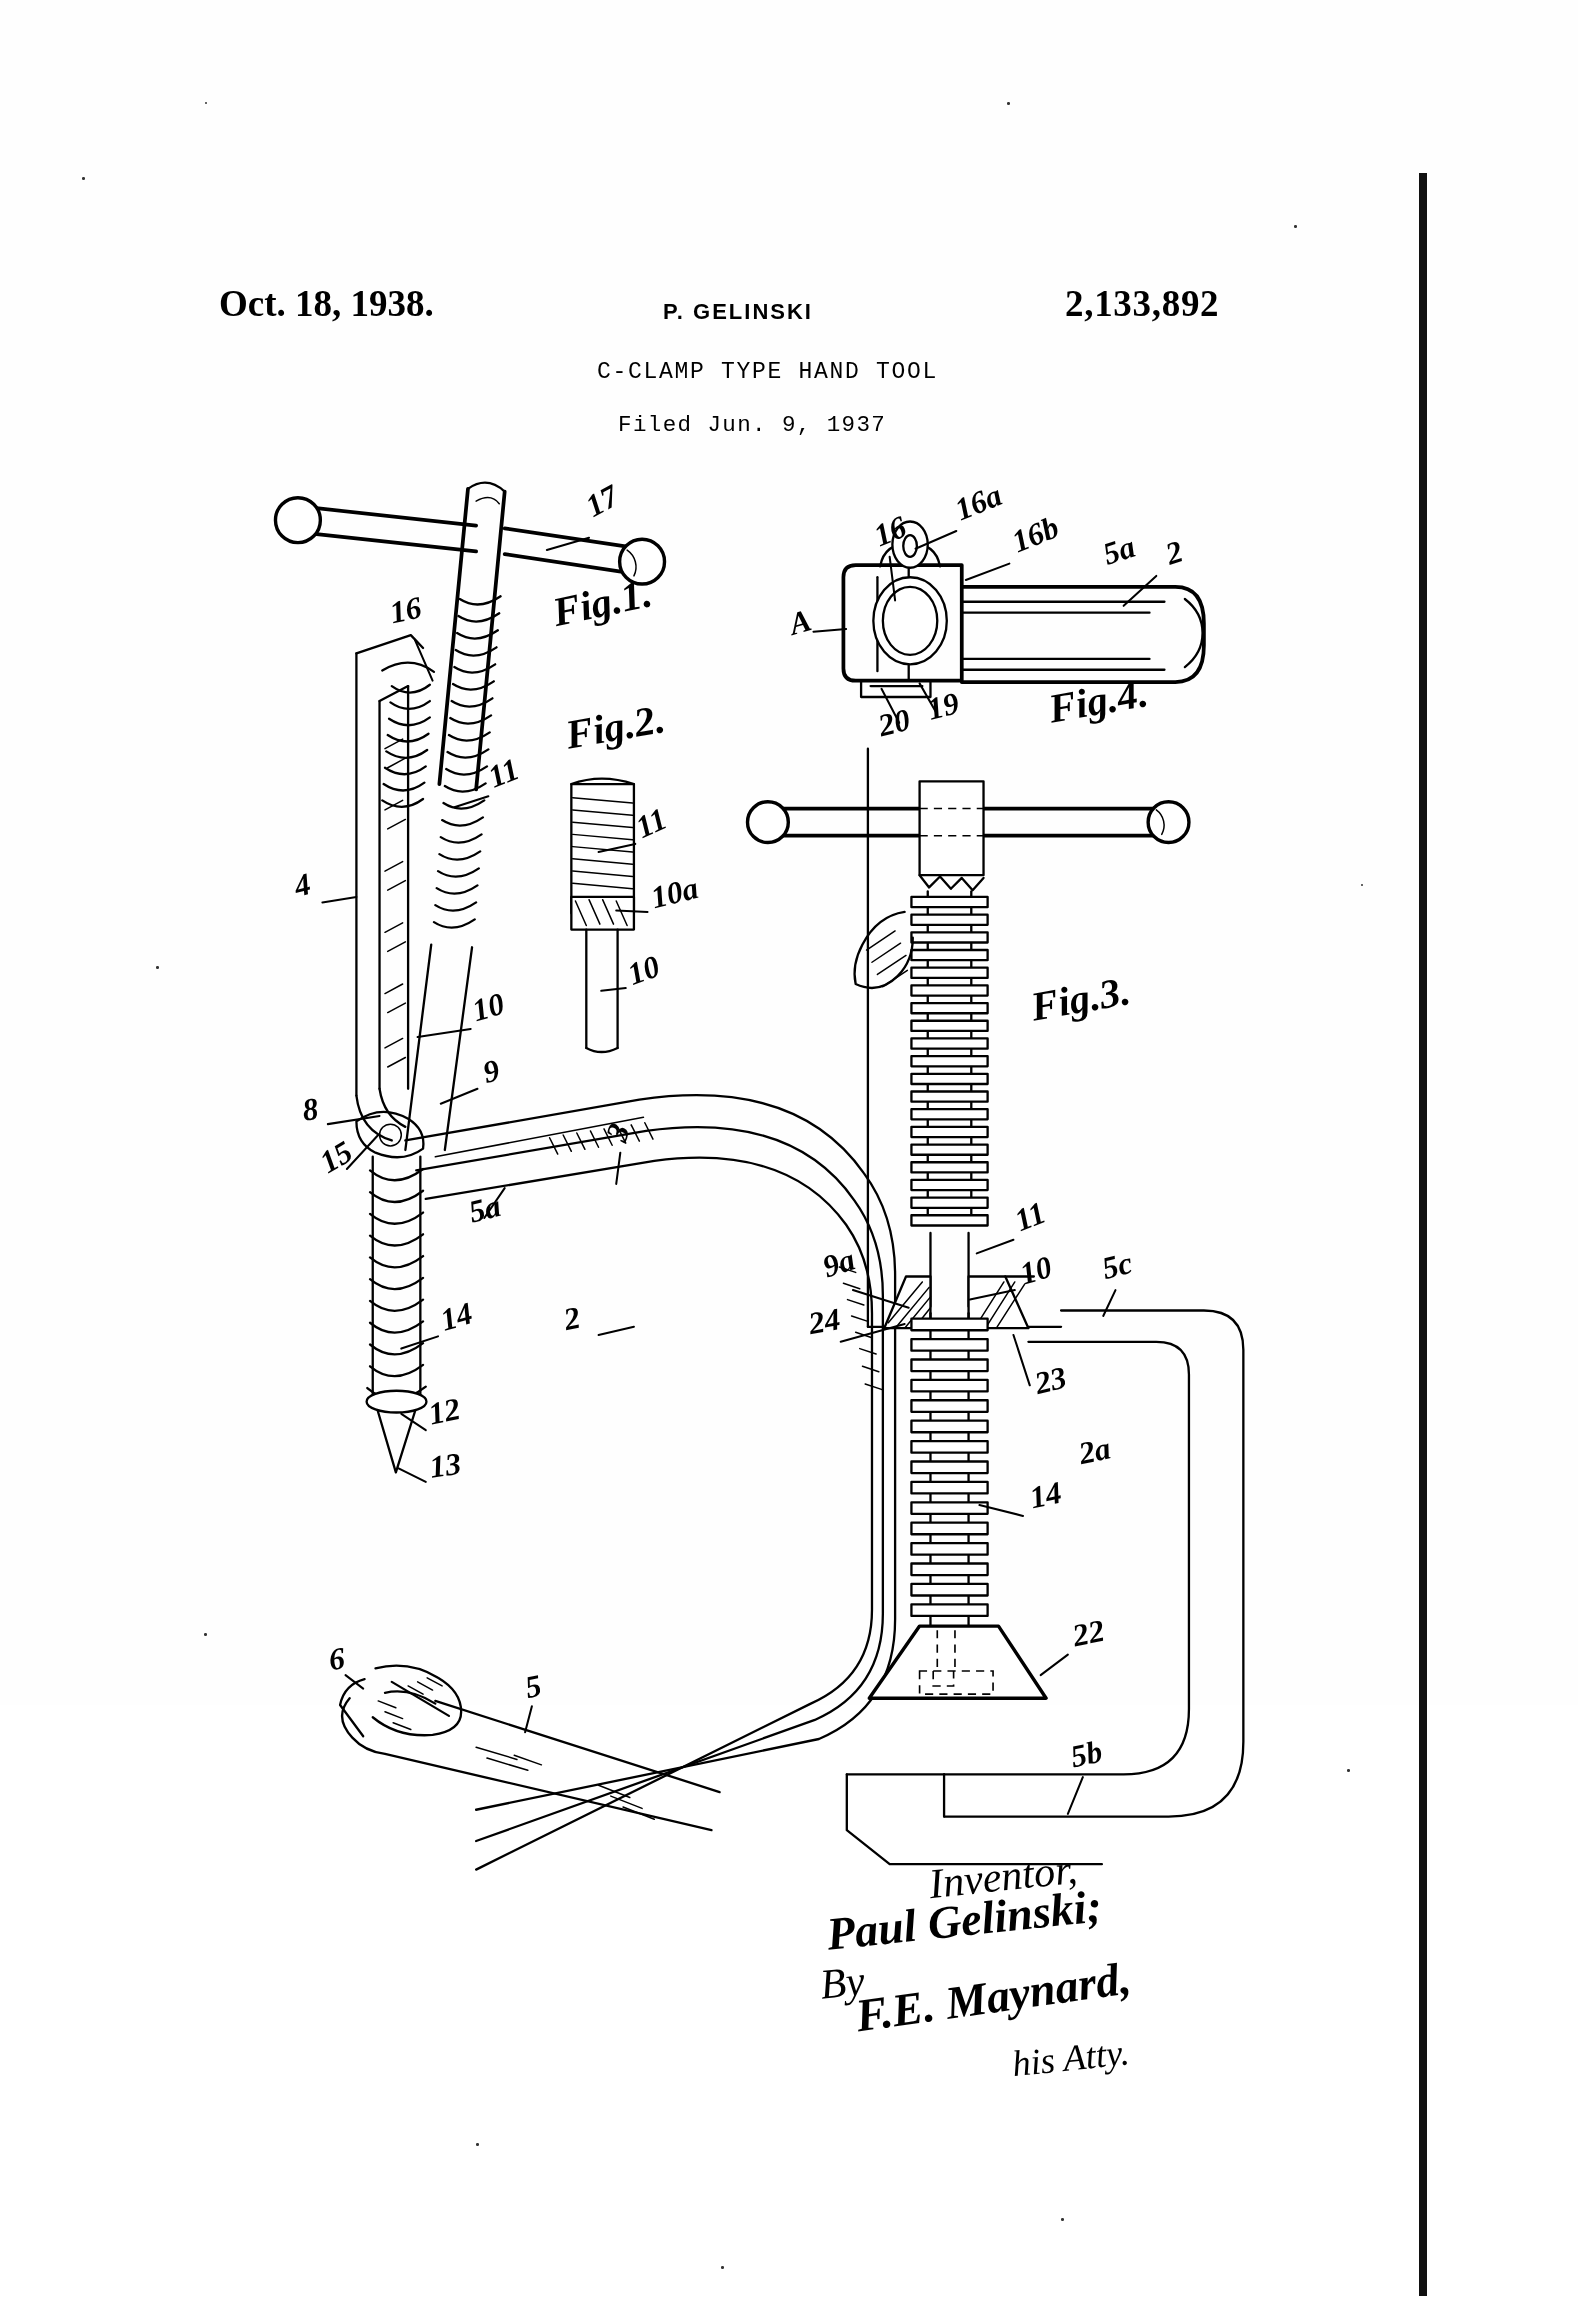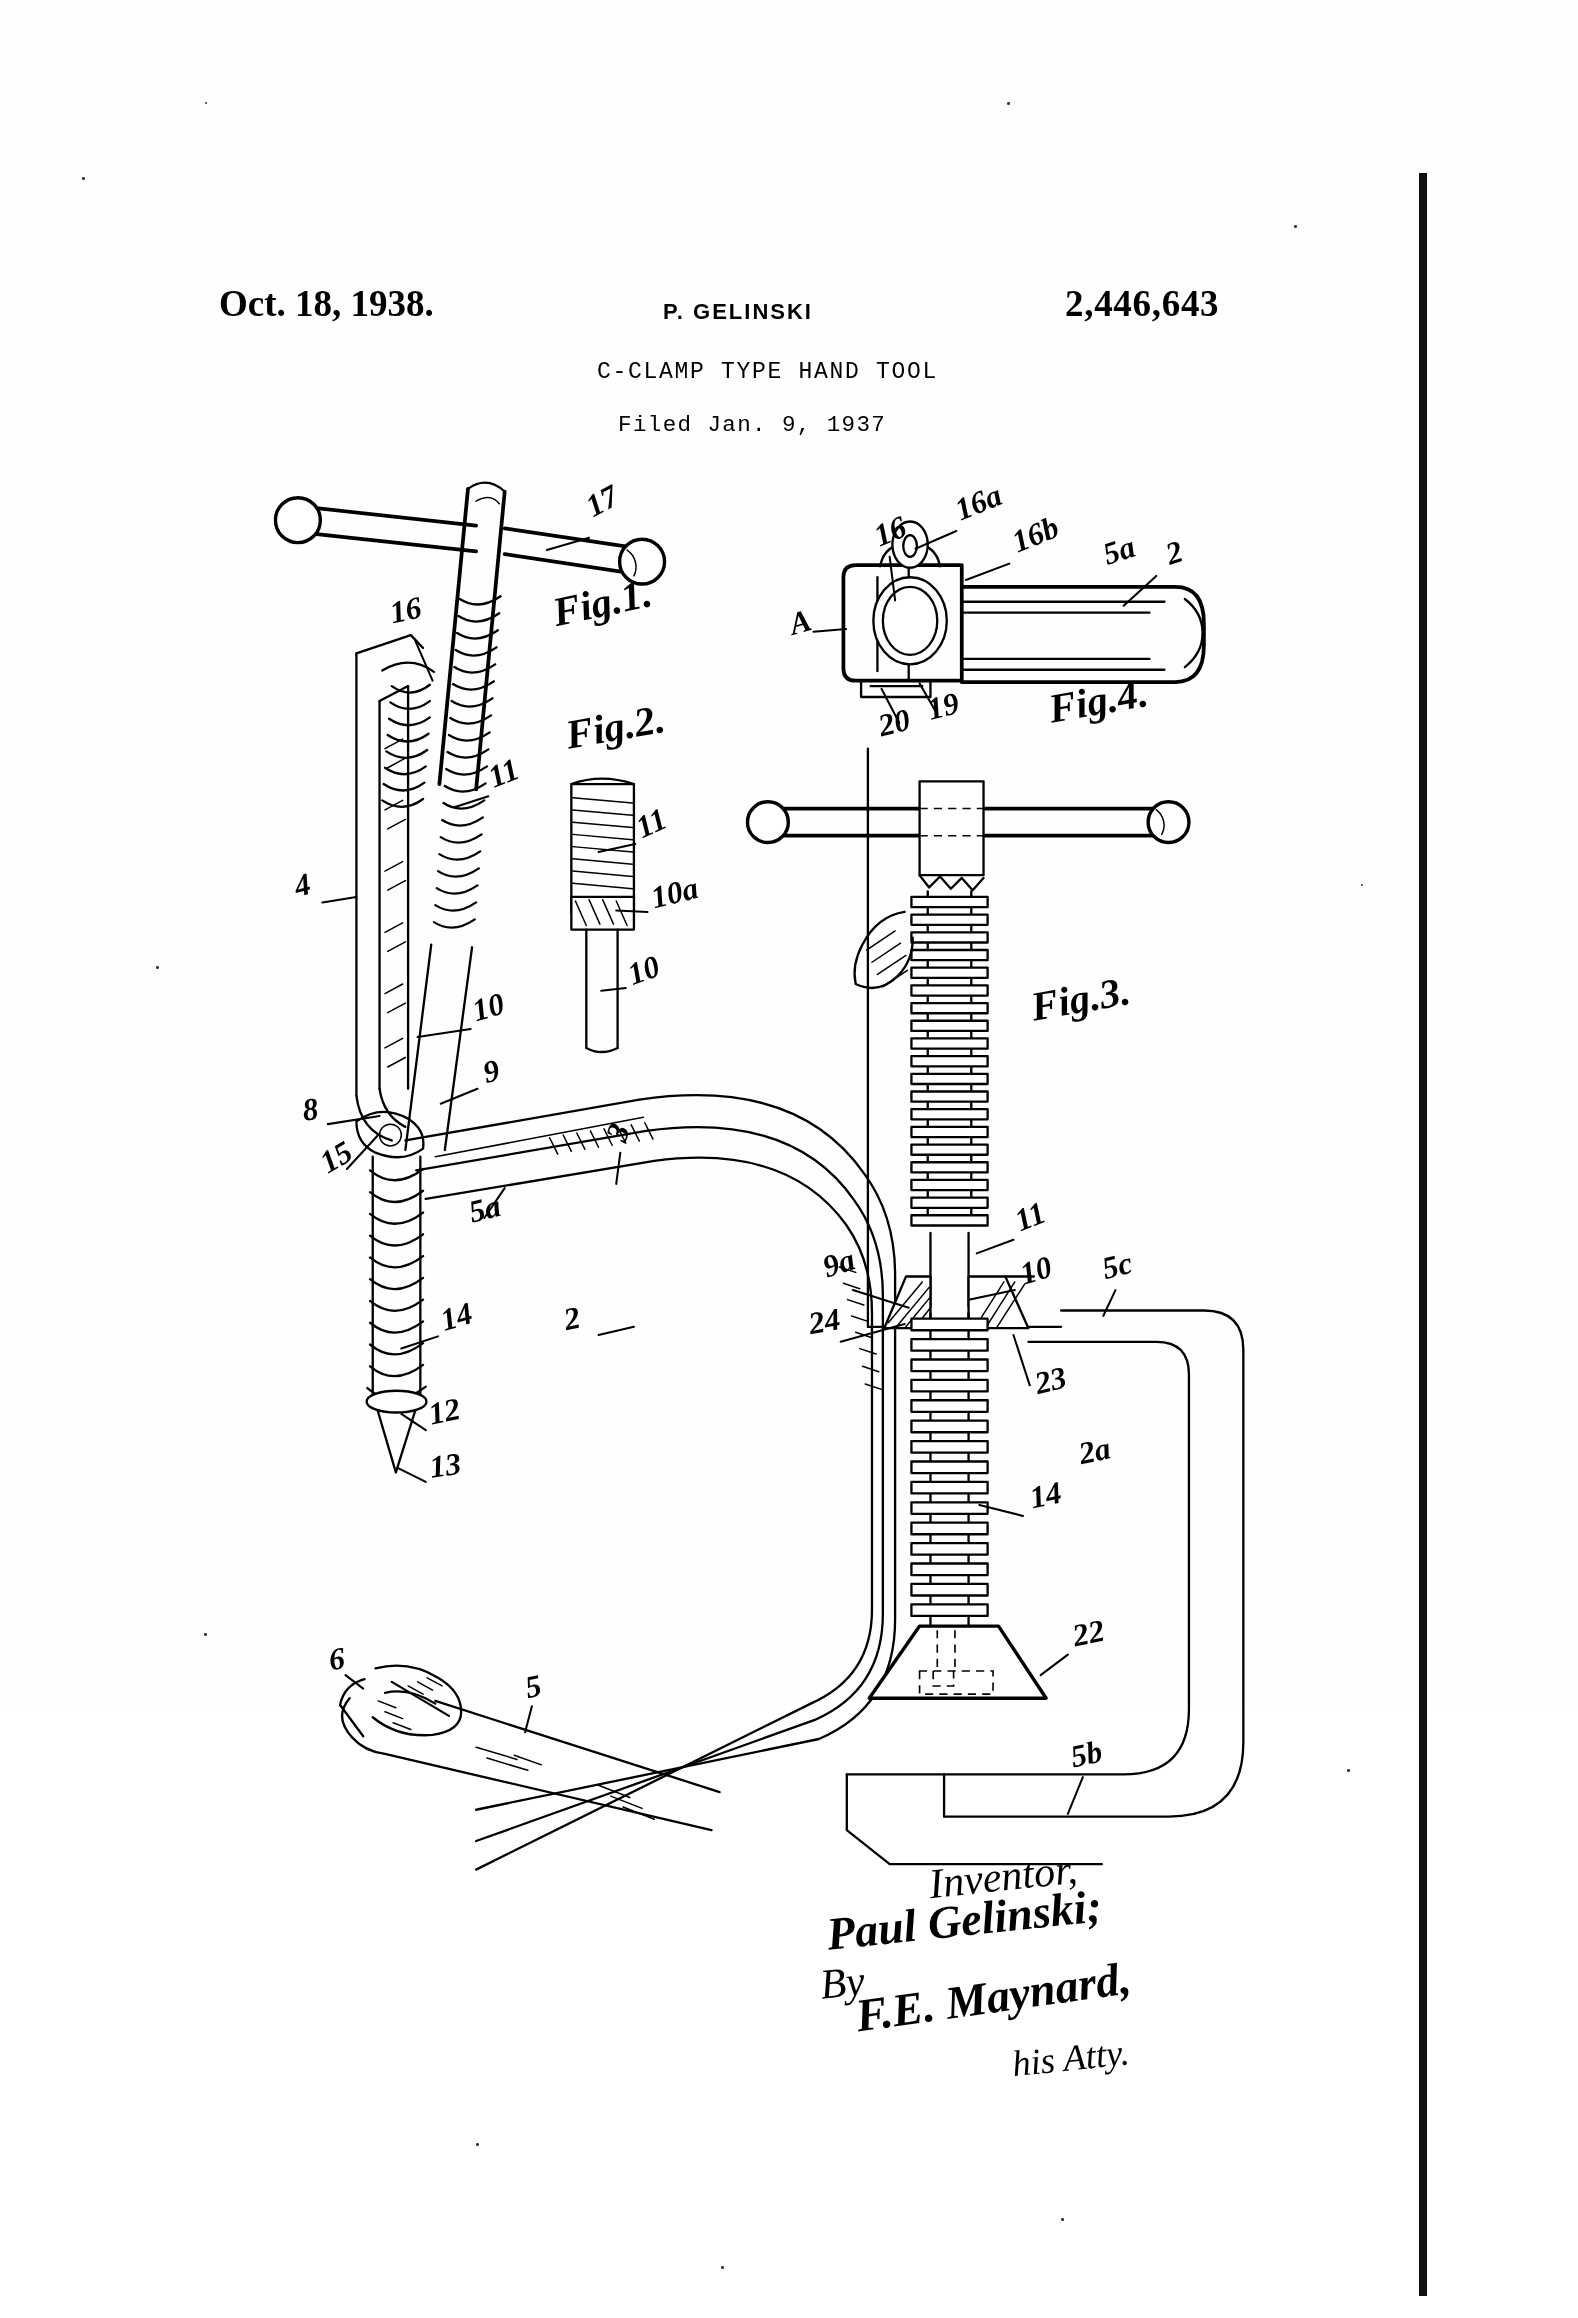--- a/index.html
+++ b/index.html
@@ -76,23 +76,23 @@
   }
   .speck{position:absolute;background:#333;border-radius:50%;}
 </style>
 </head>
 <body>
 
 <div id="page">
 
   <div class="hdr-date">Oct. 18, 1938.</div>
   <div class="hdr-inventor">P. GELINSKI</div>
-  <div class="hdr-patno">2,446,643</div>
+  <div class="hdr-patno">2,133,892</div>
   <div class="hdr-title">C-CLAMP TYPE HAND TOOL</div>
-  <div class="hdr-filed">Filed Jan. 9, 1937</div>
+  <div class="hdr-filed">Filed Jun. 9, 1937</div>
 
   <svg id="drawing" viewBox="0 0 2320 3408">
 
     <defs>
 
       <g id="thr">
         <path class="ln" d="M0,0 q26,12 52,0"></path>
       </g>
     </defs>
 

